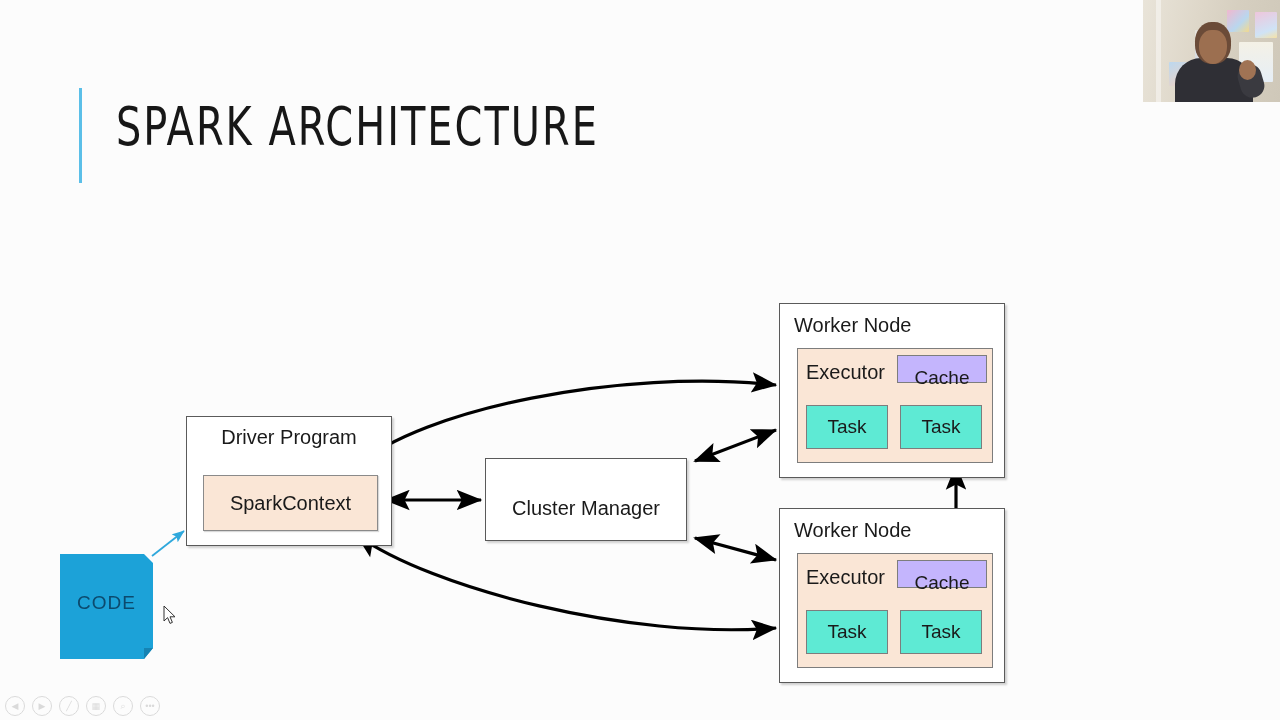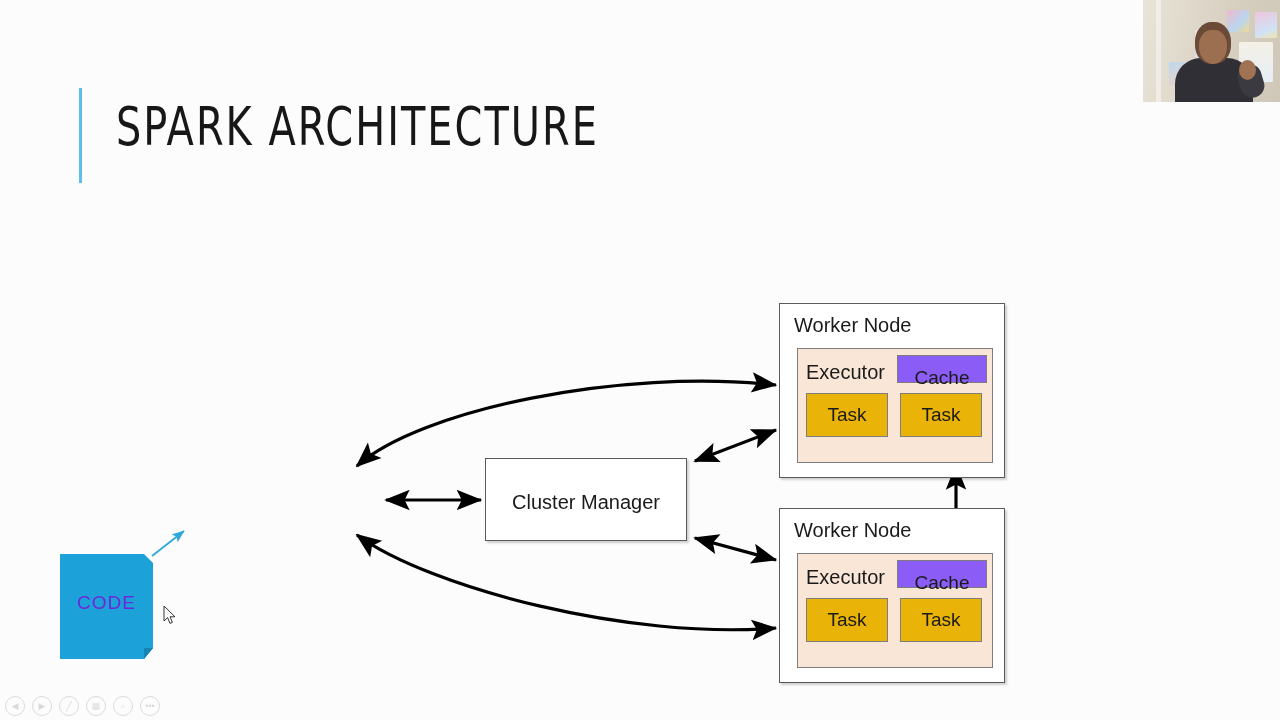--- a/index.html
+++ b/index.html
@@ -76,21 +76,21 @@
     left: 0; right: 0; top: 16px;
     text-align: center;
     font-size: 20px;
   }
 
   
   #cluster-manager {
     left: 485px; top: 458px; width: 202px; height: 83px;
   }
   #cluster-manager-label {
-    left: 0; right: 0; top: 32px;
+    left: 0; right: 0; top: 38px;
     text-align: center;
     font-size: 20px;
   }
 
   
   .worker-node {
     width: 226px; height: 175px; text-decoration: underline;
   }
   #worker-node-1 { left: 779px; top: 303px; }
   #worker-node-2 { left: 779px; top: 508px; }
@@ -107,33 +107,33 @@
     padding-left: 28px;
   }
   .executor-label {
     left: 8px; top: 12px;
     font-size: 20px;
   }
   .cache {
     position: absolute;
     box-sizing: border-box;
     right: 5px; top: 6px; width: 90px; height: 28px;
-    background: #8b5cf6;
+    background: #c4b5fd;
     border: 1.4px solid #7d7d7d;
   }
   .cache-label {
     left: 0; right: 0; top: 11px;
     text-align: center;
     font-size: 19px;
   }
   .task {
     position: absolute;
     box-sizing: border-box;
-    top: 44px; width: 82px; height: 44px;
-    background: #eab308;
+    top: 56px; width: 82px; height: 44px;
+    background: #5eead4;
     border: 1.4px solid #7d7d7d;
   }
   .task-left { left: 8px; }
   .task-right { left: 102px; }
   .task-label {
     left: 0; right: 0; top: 10px;
     text-align: center;
     font-size: 19px;
   }
 
@@ -141,21 +141,21 @@
   #code-shape {
     position: absolute;
     left: 60px; top: 554px;
     width: 93px; height: 105px;
   }
   #code-label {
     position: absolute;
     left: 0; width: 93px;
     top: 38px;
     text-align: center;
-    color: #6d28d9;
+    color: #0c4a6e;
     font-size: 19px;
     letter-spacing: 1px;
     font-family: "Liberation Sans", sans-serif;
   }
 
   
   #arrow-layer {
     position: absolute;
     left: 0; top: 0;
     width: 1280px; height: 720px;
@@ -270,20 +270,26 @@
 
     <line x1="695" y1="461" x2="776" y2="430" stroke="#000000" stroke-width="3.2" marker-start="url(#ah-start)" marker-end="url(#ah)"></line>
 
     <line x1="695" y1="538" x2="776" y2="560" stroke="#000000" stroke-width="3.2" marker-start="url(#ah-start)" marker-end="url(#ah)"></line>
 
     <line x1="956" y1="466" x2="956" y2="553" stroke="#000000" stroke-width="3.2" marker-start="url(#ah-start)" marker-end="url(#ah)"></line>
 
     <line x1="152" y1="556" x2="184" y2="531" stroke="#2FA8DC" stroke-width="1.8" marker-end="url(#ah-blue)"></line>
   </svg>
 
+  <div class="dbox" id="driver-program">
+    <div class="dbox-label" id="driver-program-label">Driver Program</div>
+    <div id="spark-context">
+      <div class="dbox-label" id="spark-context-label">SparkContext</div>
+    </div>
+  </div>
 
   <div class="dbox" id="cluster-manager">
     <div class="dbox-label" id="cluster-manager-label">Cluster Manager</div>
   </div>
 
   <div class="dbox worker-node" id="worker-node-1">
     <div class="dbox-label worker-node-label">Worker Node</div>
     <div class="executor">
       <div class="dbox-label executor-label">Executor</div>
       <div class="cache">

